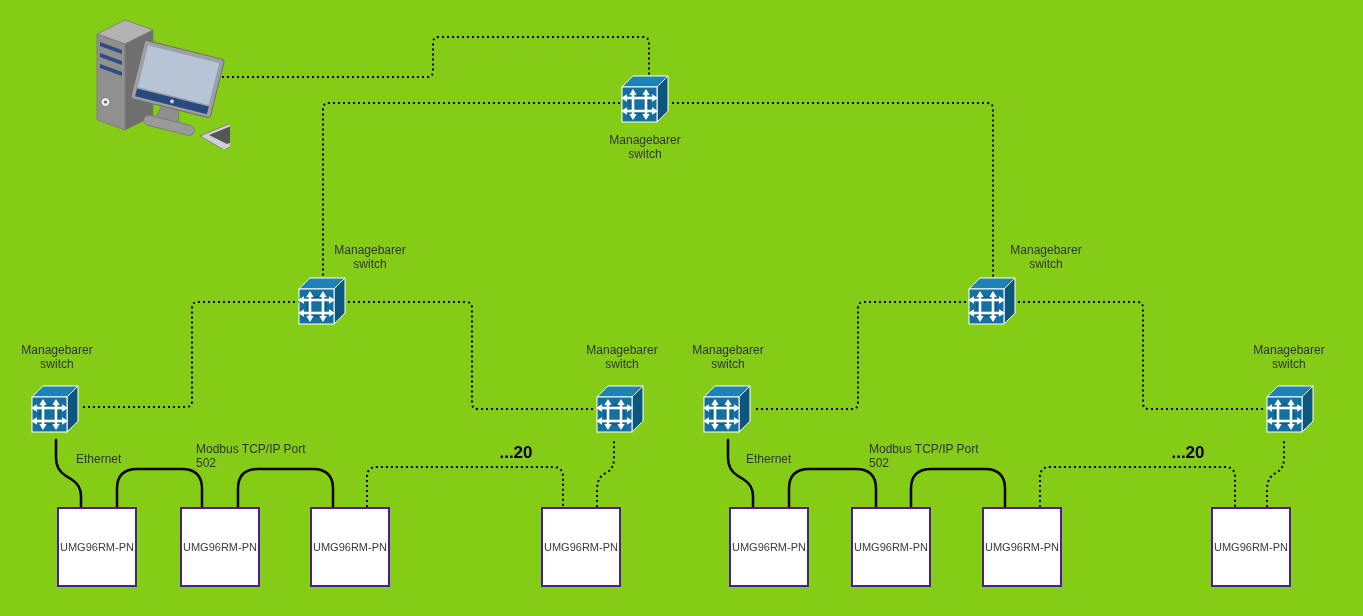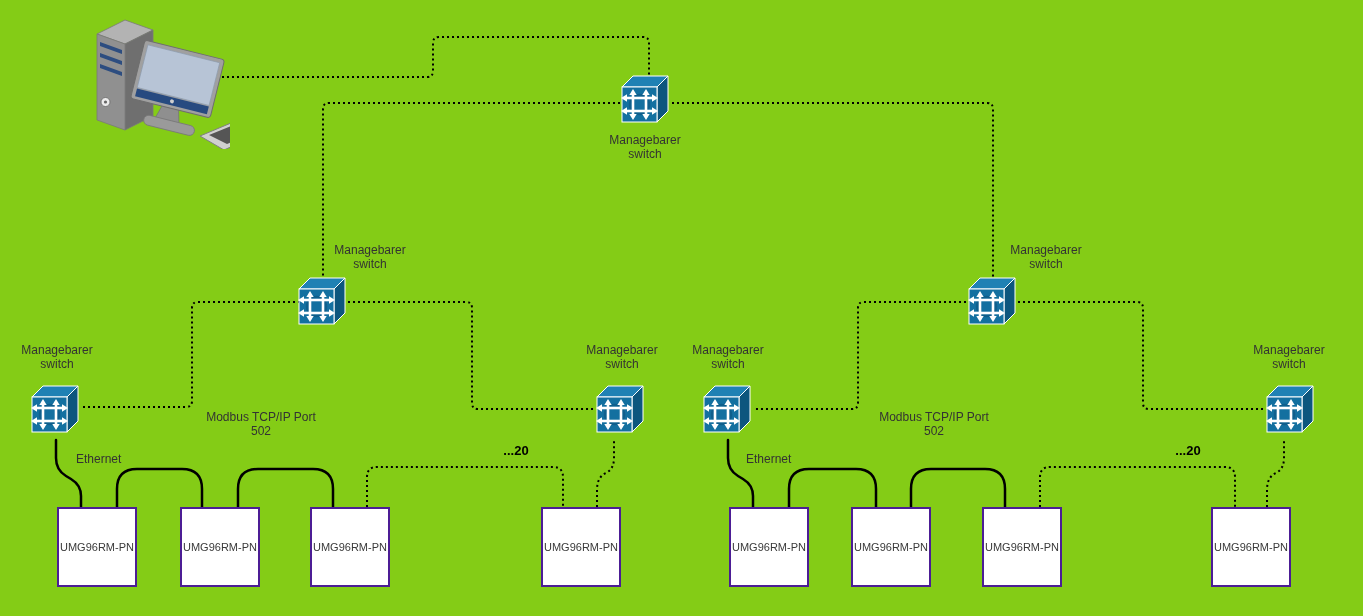--- a/index.html
+++ b/index.html
@@ -16,22 +16,22 @@
     position:absolute;font-size:12px;line-height:1.2;color:#333;
     text-align:center;white-space:normal;
   }
   .device{
     position:absolute;width:80px;height:80px;box-sizing:border-box;
     background:#fff;border:2px solid #4c1d95;
     display:flex;align-items:center;justify-content:center;
     font-size:11px;color:#3a3a3a;text-align:center;
   }
   .annotation{position:absolute;font-size:12px;color:#333;}
-  .modbus{width:130px;text-align:center;line-height:1.2;}
-  .more{font-weight:bold;color:#000;font-size:13px;width:44px;text-align:center;}
+  .modbus{width:130px;line-height:1.2;margin-top:32px;}
+  .more{font-weight:bold;color:#000;font-size:17px;width:44px;text-align:center;}
   .pc{position:absolute;left:85px;top:14px;}
 </style>
 </head>
 <body>
 
 <div id="canvas">
 
   <svg width="0" height="0" style="position:absolute" aria-hidden="true">
     <defs>
       <symbol id="sw-cube" viewBox="0 0 56 56">

